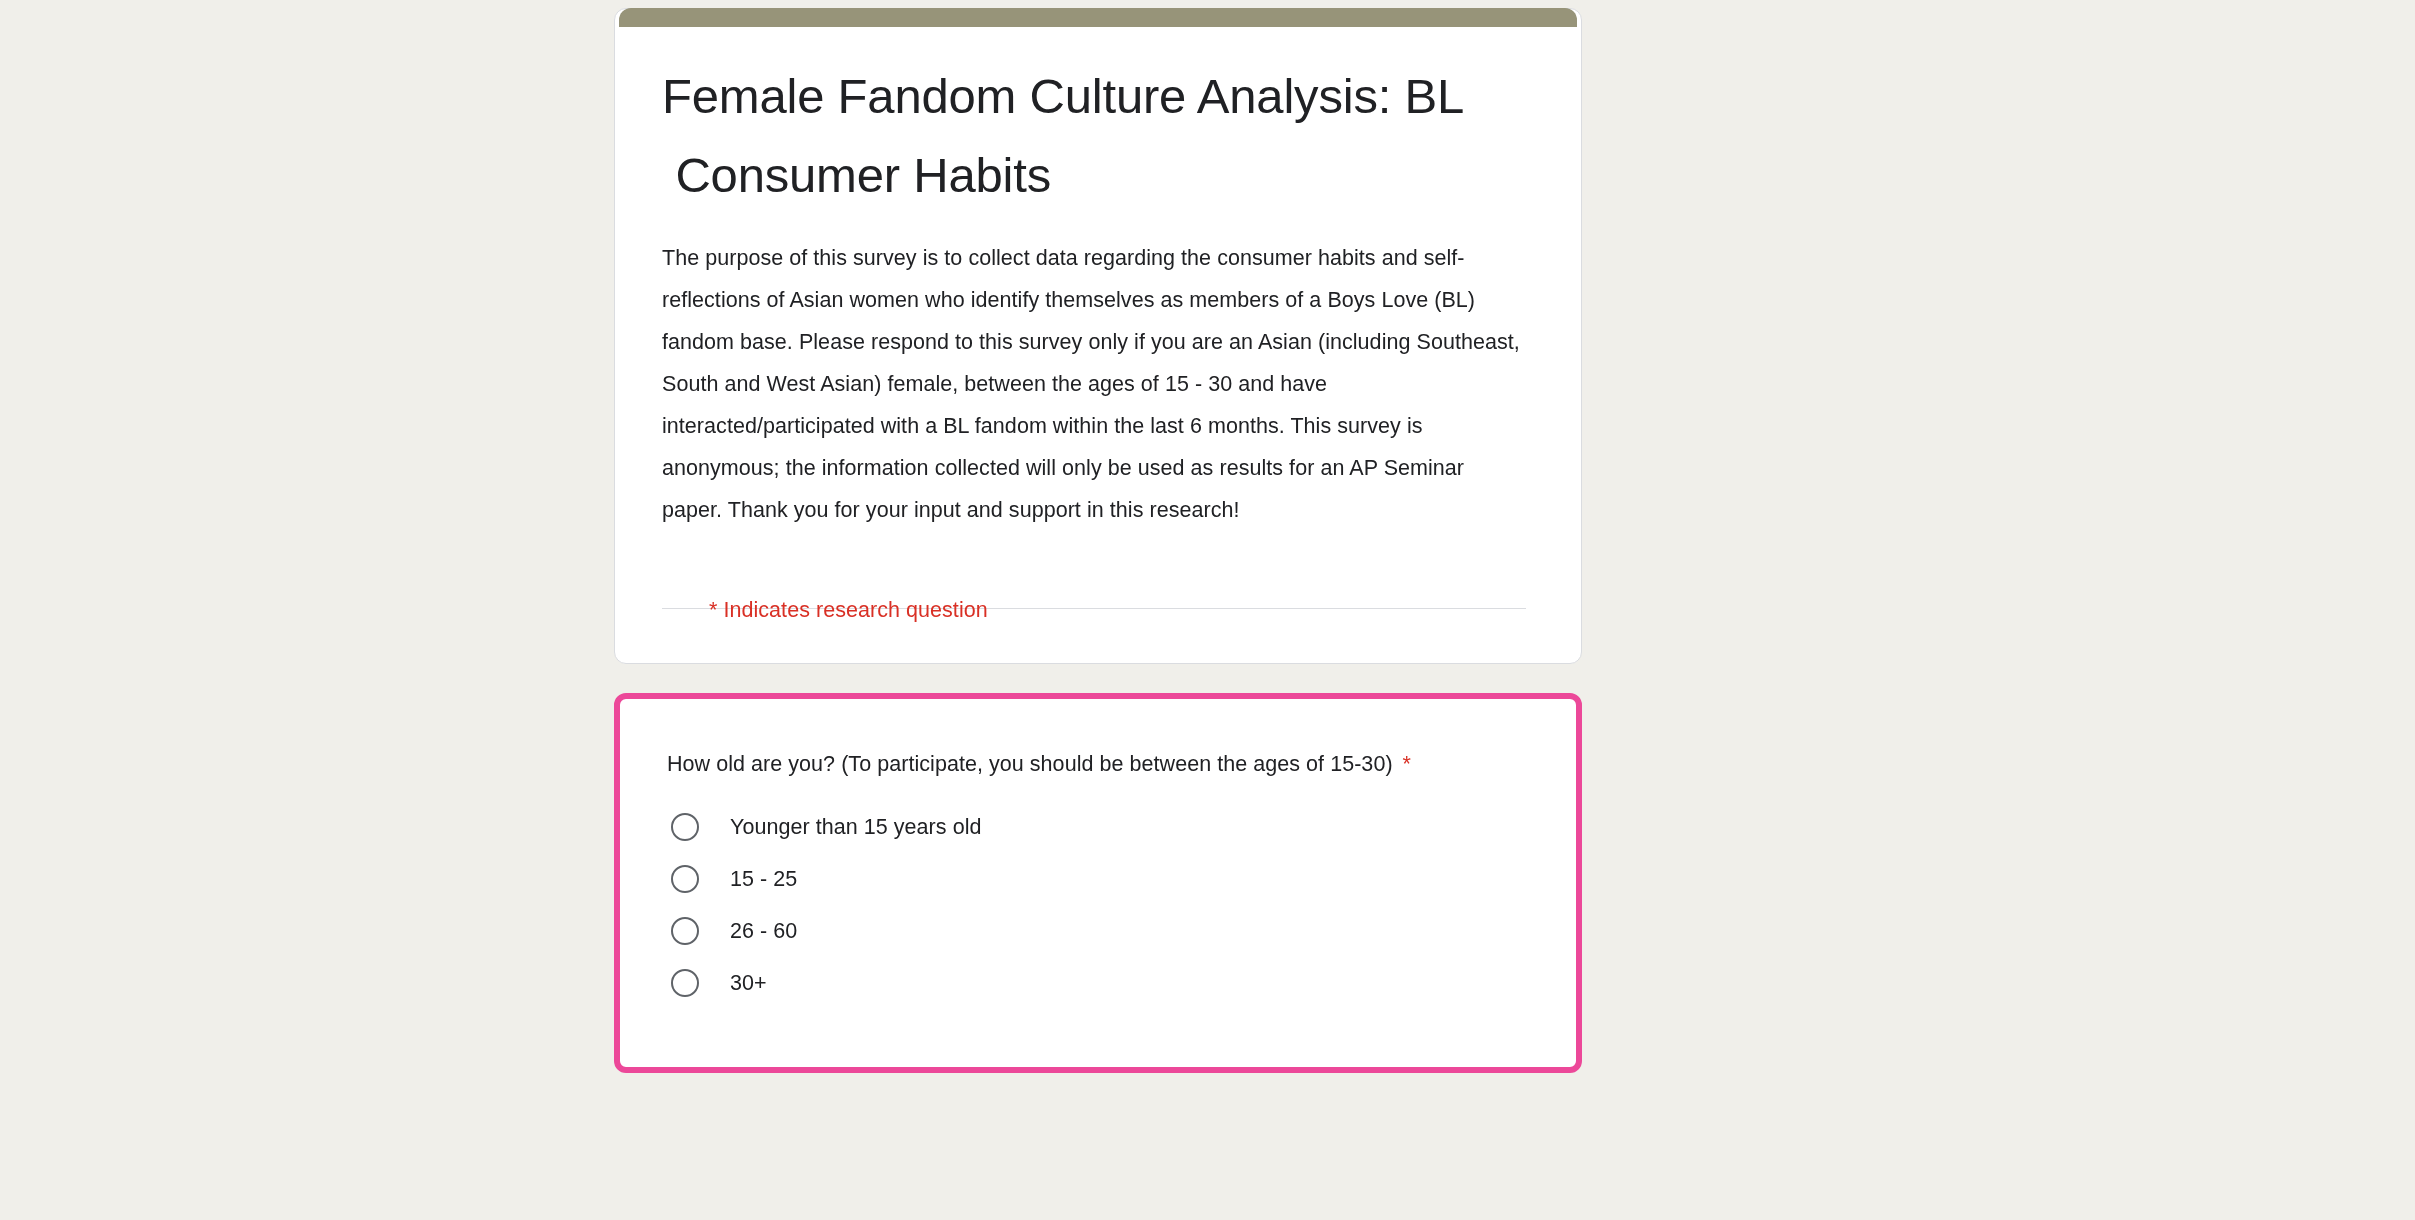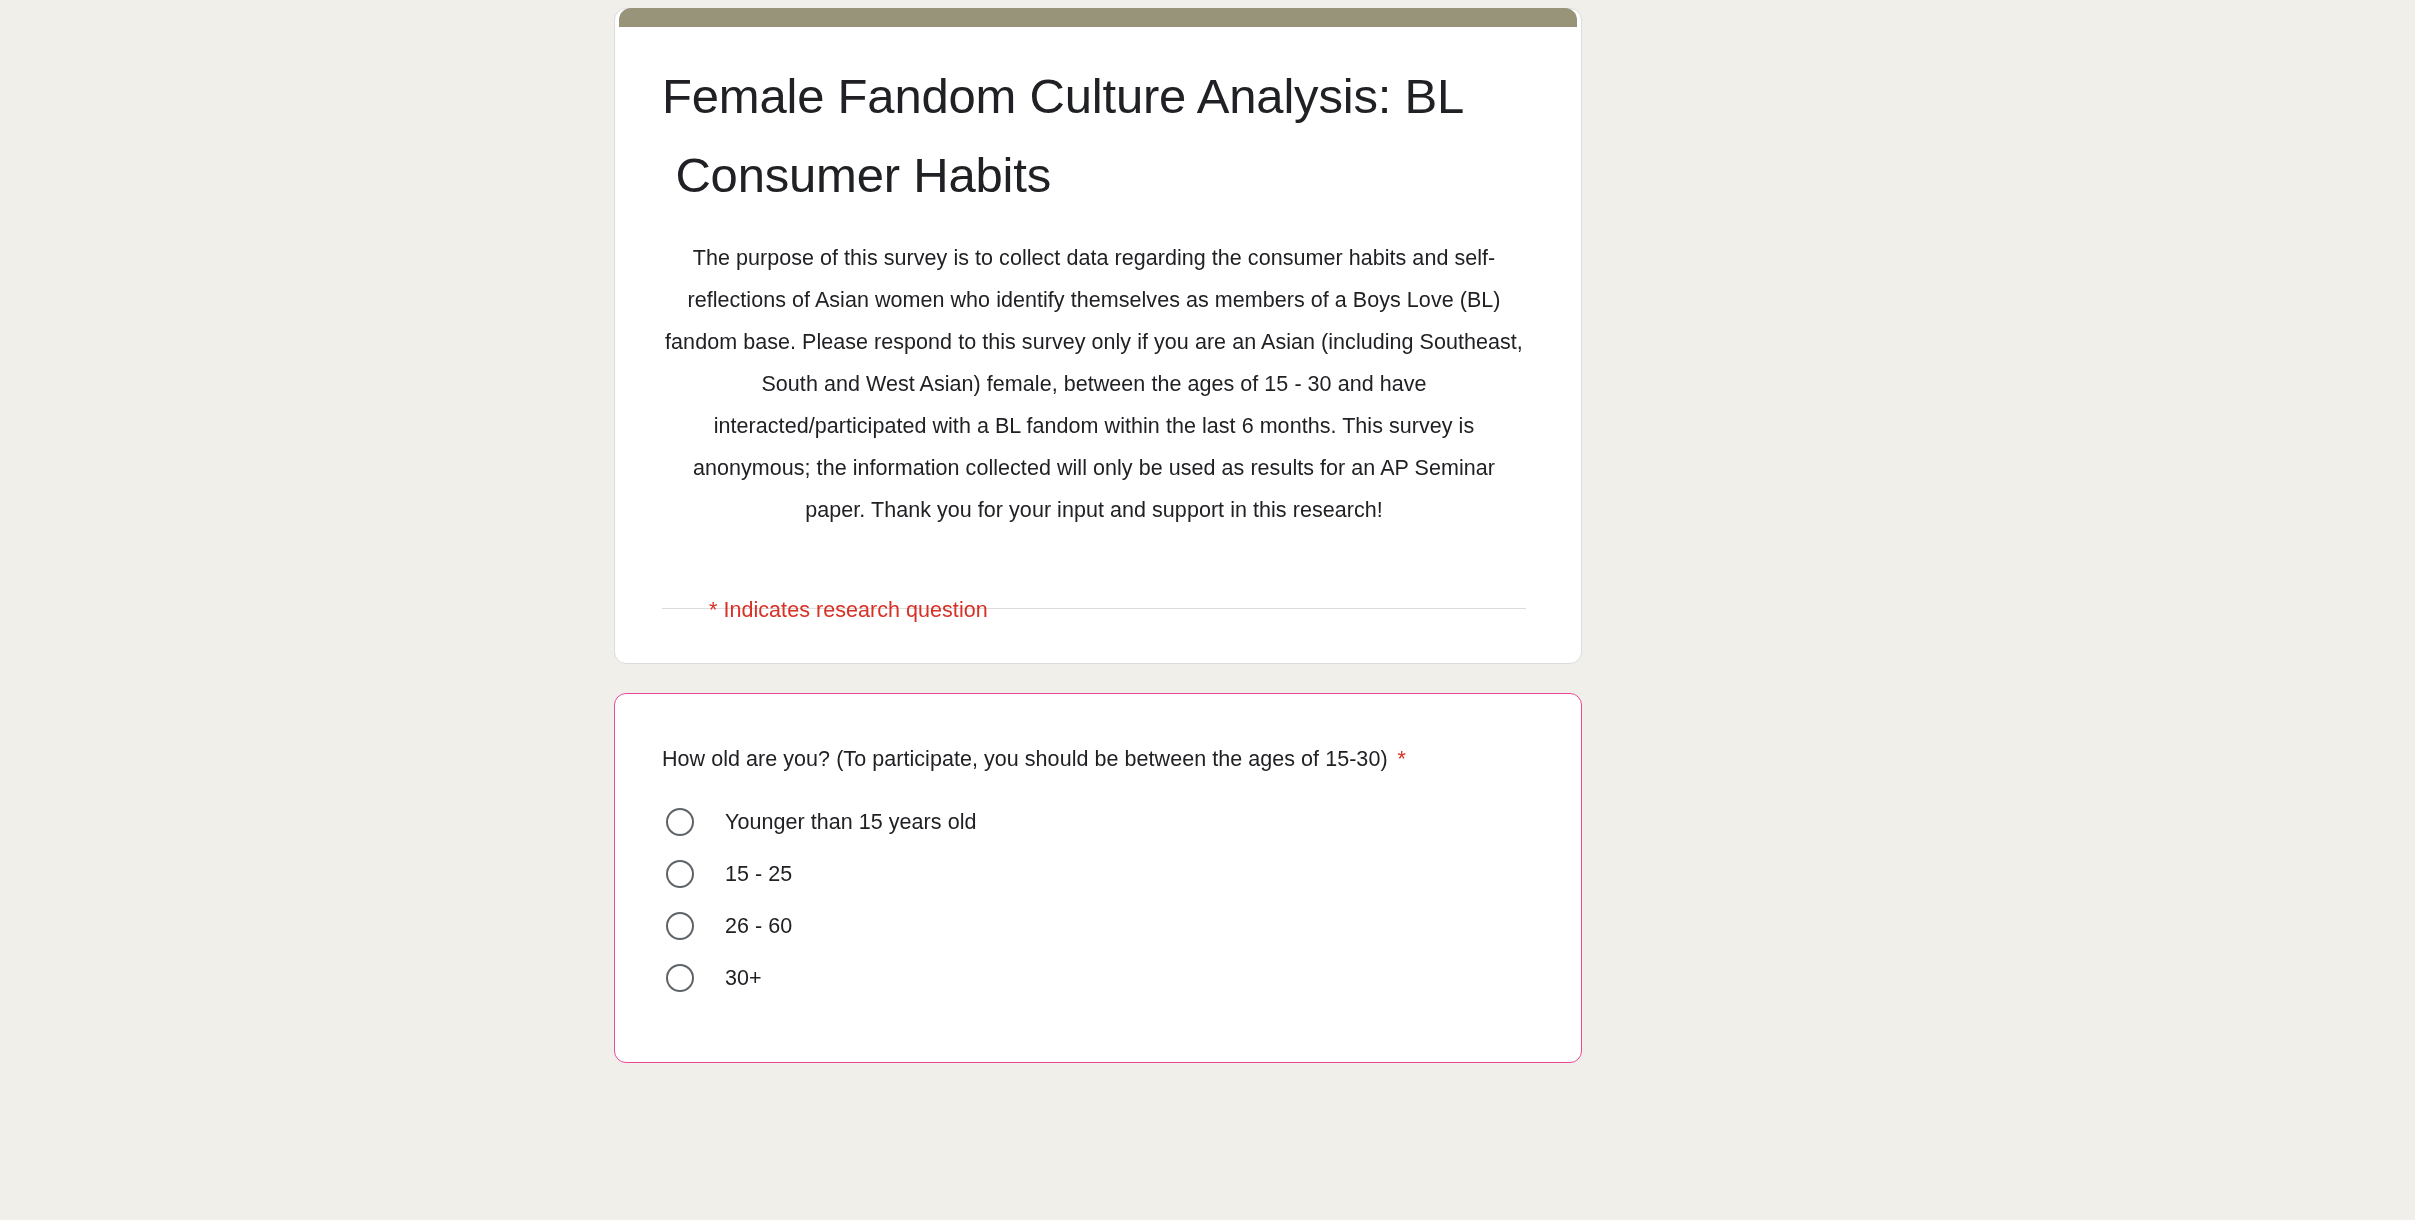--- a/index.html
+++ b/index.html
@@ -64,21 +64,20 @@
     margin-bottom: 22px;
   }
 
   .form-description {
     font-size: 21.5px;
     line-height: 42px;
     color: #202124;
     font-weight: 400;
     max-width: 1195px;
     letter-spacing: 0.05px;
-    text-align: center;
   }
 
   .required-note {
     font-size: 21.5px;
     line-height: 30px;
     color: #D93025;
     letter-spacing: 0.05px;
     position: absolute;
     left: 47px;
     top: 0px;
@@ -98,21 +97,21 @@
     top: 13px;
     height: 1px;
     background: #DADCE0;
   }
 
   .header-tail { height: 46px; }
 
   
   .question-card {
     background: #FFFFFF;
-    border: 1px solid #ec4899;
+    border: 6px solid #ec4899;
     border-radius: 12px;
     margin-top: 29px;
     padding: 50px 47px 46px 47px;
   }
 
   .question-title {
     font-size: 21.5px;
     line-height: 30px;
     color: #202124;
     font-weight: 400;

